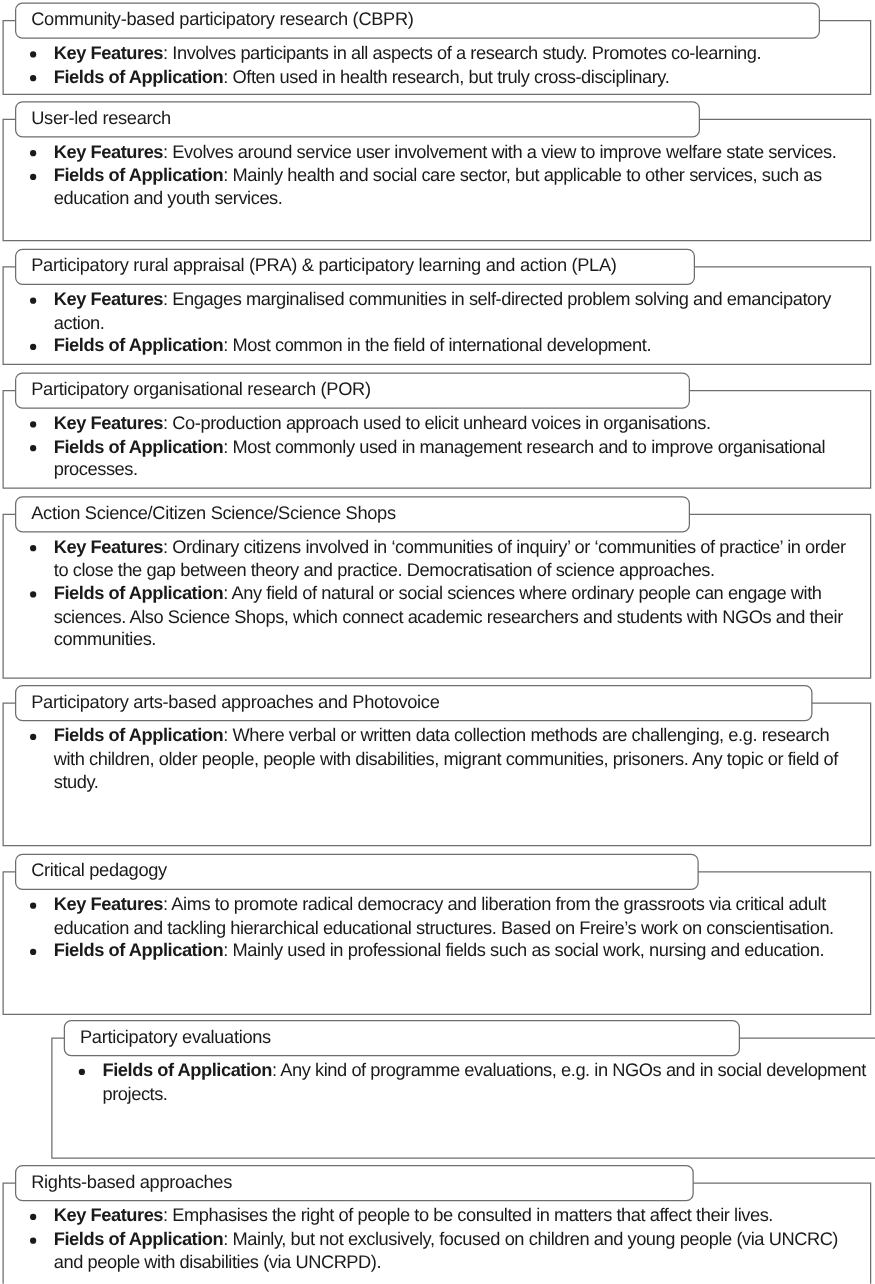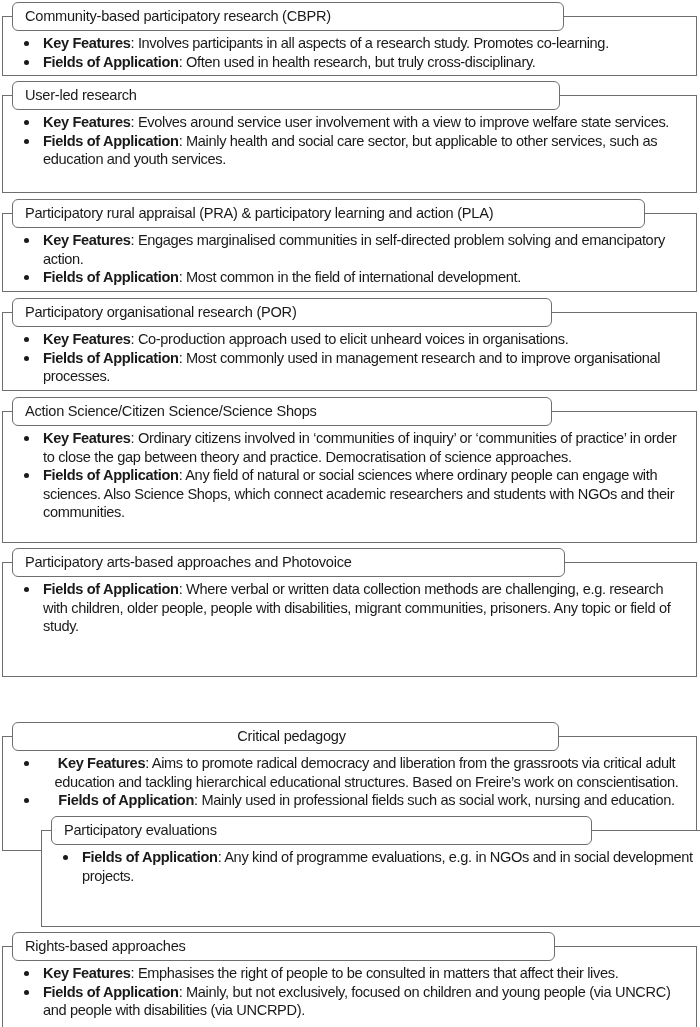--- a/index.html
+++ b/index.html
@@ -71,37 +71,37 @@
     .label {
       font-weight: bold;
     }
   </style>
 </head>
 <body>
 
 <div id="doc">
     <div class="section" style="top: 2px; height: 74px;">
       <div class="outer" style="top: 14px; bottom: 0px;"></div>
-      <div class="tab" style="top: 0px; width: 552px;">Community-based participatory research (CBPR)</div>
+      <div class="tab" style="top: 0px; width: 644px;">Community-based participatory research (CBPR)</div>
       <ul class="items" style="top: 32px;">
         <li class="item"><span class="bullet"></span><span class="label">Key Features</span><span>: </span><span>Involves participants in all aspects of a research study. Promotes co-learning.</span></li>
         <li class="item"><span class="bullet"></span><span class="label">Fields of Application</span><span>: </span><span>Often used in health research, but truly cross-disciplinary.</span></li>
       </ul>
     </div>
     <div class="section" style="top: 81px; height: 112px;">
       <div class="outer" style="top: 14px; bottom: 0px;"></div>
       <div class="tab" style="top: 0px; width: 548px;">User-led research</div>
       <ul class="items" style="top: 32px;">
         <li class="item"><span class="bullet"></span><span class="label">Key Features</span><span>: </span><span>Evolves around service user involvement with a view to improve welfare state services.</span></li>
         <li class="item"><span class="bullet"></span><span class="label">Fields of Application</span><span>: </span><span>Mainly health and social care sector, but applicable to other services, such as education and youth services.</span></li>
       </ul>
     </div>
     <div class="section" style="top: 199px; height: 93px;">
       <div class="outer" style="top: 14px; bottom: 0px;"></div>
-      <div class="tab" style="top: 0px; width: 633px;">Participatory rural appraisal (PRA) &amp; participatory learning and action (PLA)</div>
+      <div class="tab" style="top: 0px; width: 544px;">Participatory rural appraisal (PRA) &amp; participatory learning and action (PLA)</div>
       <ul class="items" style="top: 32px;">
         <li class="item"><span class="bullet"></span><span class="label">Key Features</span><span>: </span><span>Engages marginalised communities in self-directed problem solving and emancipatory action.</span></li>
         <li class="item"><span class="bullet"></span><span class="label">Fields of Application</span><span>: </span><span>Most common in the field of international development.</span></li>
       </ul>
     </div>
     <div class="section" style="top: 298px; height: 93px;">
       <div class="outer" style="top: 14px; bottom: 0px;"></div>
       <div class="tab" style="top: 0px; width: 540px;">Participatory organisational research (POR)</div>
       <ul class="items" style="top: 32px;">
         <li class="item"><span class="bullet"></span><span class="label">Key Features</span><span>: </span><span>Co-production approach used to elicit unheard voices in organisations.</span></li>
@@ -111,26 +111,26 @@
     <div class="section" style="top: 397px; height: 146px;">
       <div class="outer" style="top: 14px; bottom: 0px;"></div>
       <div class="tab" style="top: 0px; width: 540px;">Action Science/Citizen Science/Science Shops</div>
       <ul class="items" style="top: 32px;">
         <li class="item"><span class="bullet"></span><span class="label">Key Features</span><span>: </span><span>Ordinary citizens involved in ‘communities of inquiry’ or ‘communities of practice’ in order to close the gap between theory and practice. Democratisation of science approaches.</span></li>
         <li class="item"><span class="bullet"></span><span class="label">Fields of Application</span><span>: </span><span>Any field of natural or social sciences where ordinary people can engage with sciences. Also Science Shops, which connect academic researchers and students with NGOs and their communities.</span></li>
       </ul>
     </div>
     <div class="section" style="top: 548px; height: 129px;">
       <div class="outer" style="top: 14px; bottom: 0px;"></div>
-      <div class="tab" style="top: 0px; width: 553px;">Participatory arts-based approaches and Photovoice</div>
+      <div class="tab" style="top: 0px; width: 638px;">Participatory arts-based approaches and Photovoice</div>
       <ul class="items" style="top: 32px;">
         <li class="item"><span class="bullet"></span><span class="label">Fields of Application</span><span>: </span><span>Where verbal or written data collection methods are challenging, e.g. research with children, older people, people with disabilities, migrant communities, prisoners. Any topic or field of study.</span></li>
       </ul>
     </div>
-    <div class="section" style="top: 722px; height: 129px; text-align: center;">
+    <div class="section" style="top: 683px; height: 129px;">
       <div class="outer" style="top: 14px; bottom: 0px;"></div>
       <div class="tab" style="top: 0px; width: 547px;">Critical pedagogy</div>
       <ul class="items" style="top: 32px;">
         <li class="item"><span class="bullet"></span><span class="label">Key Features</span><span>: </span><span>Aims to promote radical democracy and liberation from the grassroots via critical adult education and tackling hierarchical educational structures. Based on Freire’s work on conscientisation.</span></li>
         <li class="item"><span class="bullet"></span><span class="label">Fields of Application</span><span>: </span><span>Mainly used in professional fields such as social work, nursing and education.</span></li>
       </ul>
     </div>
     <div class="section" style="top: 816px; height: 111px; margin-left: 39px;">
       <div class="outer" style="top: 14px; bottom: 0px;"></div>
       <div class="tab" style="top: 0px; width: 541px;">Participatory evaluations</div>

